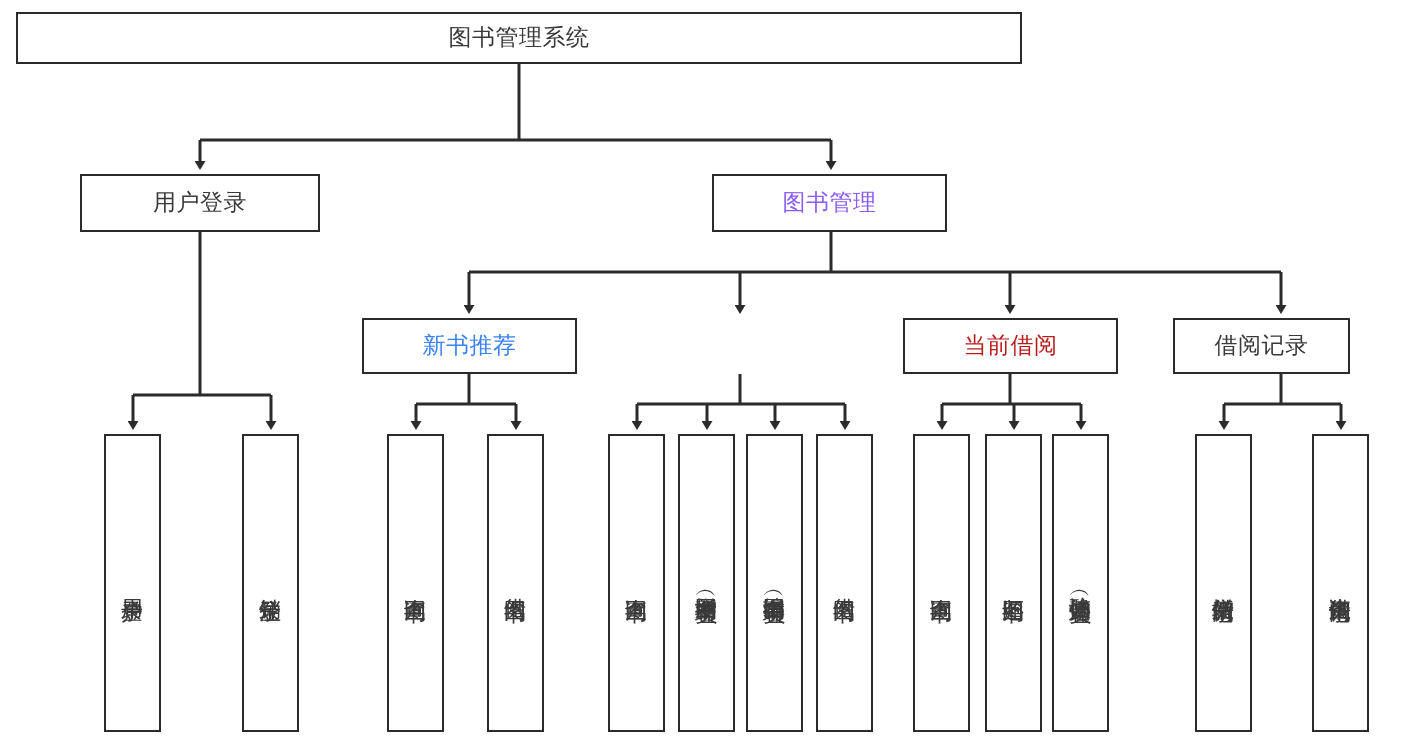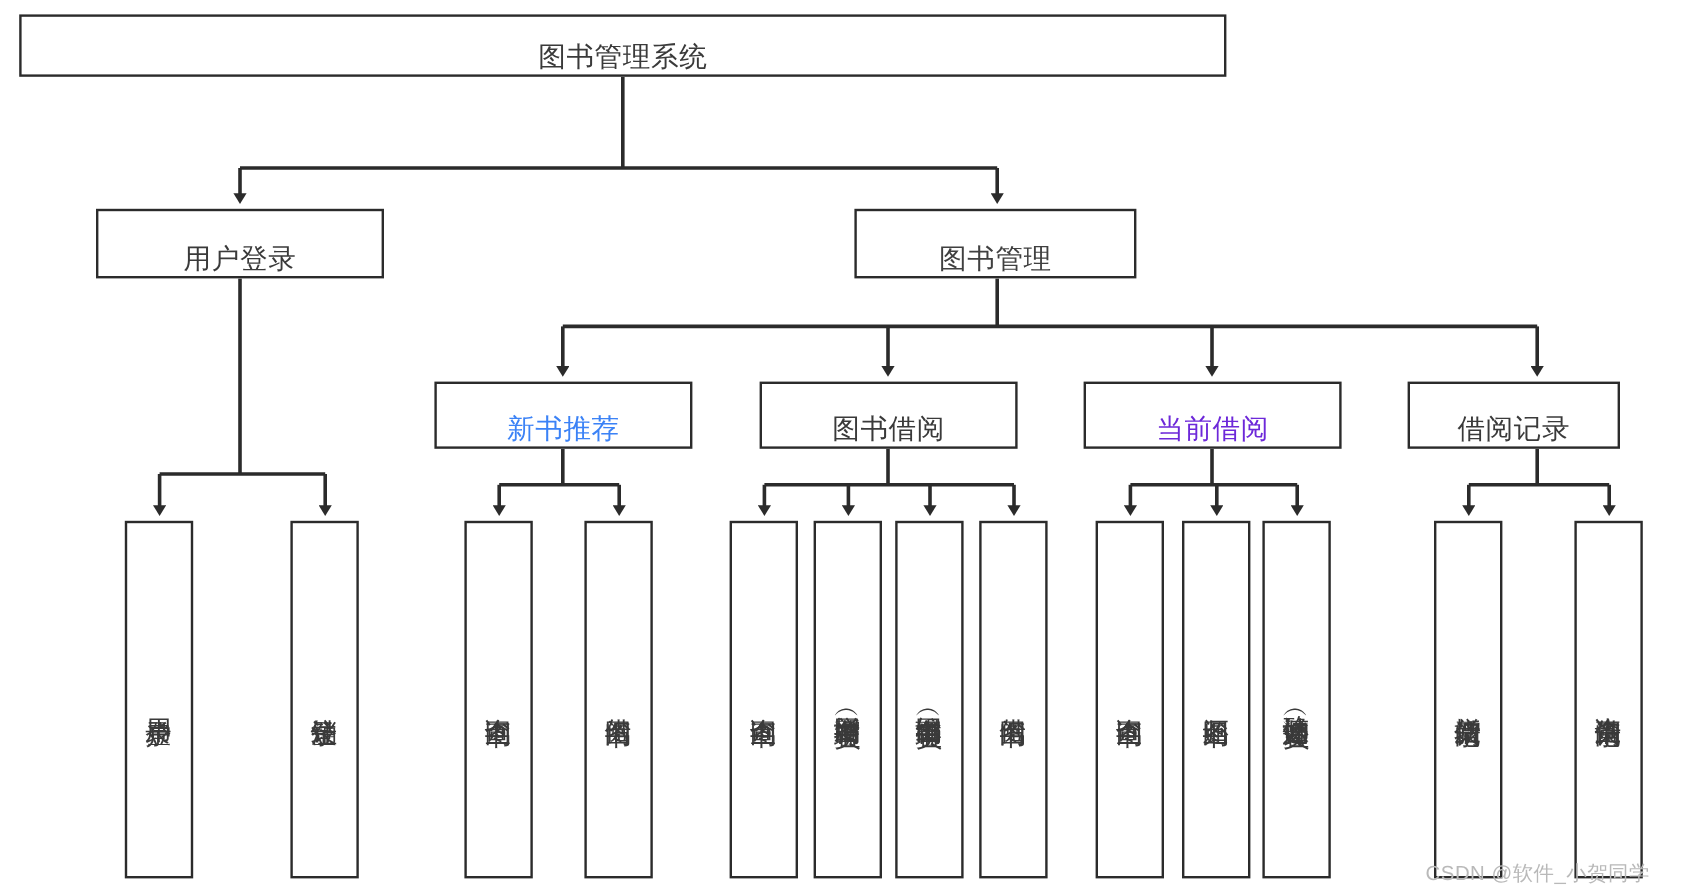--- a/index.html
+++ b/index.html
@@ -25,21 +25,21 @@
     width: 1405px;
     height: 747px;
     pointer-events: none;
   }
   .node {
     position: absolute;
     box-sizing: border-box;
     border: 2.5px solid #2b2b2b;
     background: #ffffff;
     display: flex;
-    align-items: flex-end;
+    align-items: center;
     justify-content: center;
     color: #333333;
   }
   .node .node-label {
     display: block;
     text-align: center;
     color: #3a3a3a;
     letter-spacing: 0.5px;
   }
   
@@ -136,31 +136,28 @@
   </svg>
 
   <div class="node horiz root" style="left: 16px; top: 12px; width: 1006px; height: 52px; border-color: rgb(43, 43, 43);">
     <span class="node-label" style="color: rgb(58, 58, 58);">图书管理系统</span>
   </div>
 
   <div class="node horiz" style="left: 80px; top: 174px; width: 240px; height: 58px; border-color: rgb(43, 43, 43);">
     <span class="node-label" style="color: rgb(58, 58, 58);">用户登录</span>
   </div>
   <div class="node horiz" style="left: 712px; top: 174px; width: 235px; height: 58px; border-color: rgb(43, 43, 43);">
-    <span class="node-label" style="color: #404040;">图书管理</span>
+    <span class="node-label" style="color: #8b5cf6;">图书管理</span>
   </div>
 
   <div class="node horiz" style="left: 362px; top: 318px; width: 215px; height: 56px; border-color: rgb(43, 43, 43);">
     <span class="node-label" style="color: #3b82f6;">新书推荐</span>
   </div>
-  <div class="node horiz" style="left: 633px; top: 318px; width: 215px; height: 56px; border-color: rgb(43, 43, 43);">
-    <span class="node-label" style="color: rgb(58, 58, 58);">图书借阅</span>
-  </div>
   <div class="node horiz" style="left: 903px; top: 318px; width: 215px; height: 56px; border-color: rgb(43, 43, 43);">
-    <span class="node-label" style="color: #6d28d9;">当前借阅</span>
+    <span class="node-label" style="color: #b91c1c;">当前借阅</span>
   </div>
   <div class="node horiz" style="left: 1173px; top: 318px; width: 177px; height: 56px; border-color: rgb(43, 43, 43);">
     <span class="node-label" style="color: rgb(58, 58, 58);">借阅记录</span>
   </div>
 
   <div class="node vert" style="left: 104px; top: 434px; width: 57px; height: 298px; border-color: rgb(43, 43, 43);">
     <span class="node-label" style="color: rgb(58, 58, 58);">用户登录</span>
   </div>
   <div class="node vert" style="left: 242px; top: 434px; width: 57px; height: 298px; border-color: rgb(43, 43, 43);">
     <span class="node-label" style="color: rgb(58, 58, 58);">注销登录</span>
@@ -192,14 +189,13 @@
   <div class="node vert" style="left: 1052px; top: 434px; width: 57px; height: 298px; border-color: rgb(43, 43, 43);">
     <span class="node-label" style="color: rgb(58, 58, 58);">确认归还（管理员）</span>
   </div>
   <div class="node vert" style="left: 1195px; top: 434px; width: 57px; height: 298px; border-color: rgb(43, 43, 43);">
     <span class="node-label" style="color: rgb(58, 58, 58);">新增借阅记录</span>
   </div>
   <div class="node vert" style="left: 1312px; top: 434px; width: 57px; height: 298px; border-color: rgb(43, 43, 43);">
     <span class="node-label" style="color: rgb(58, 58, 58);">查询借阅记录</span>
   </div>
 
-  <div id="watermark">CSDN @软件_小贺同学</div>
 </div>
 
 </body></html>

